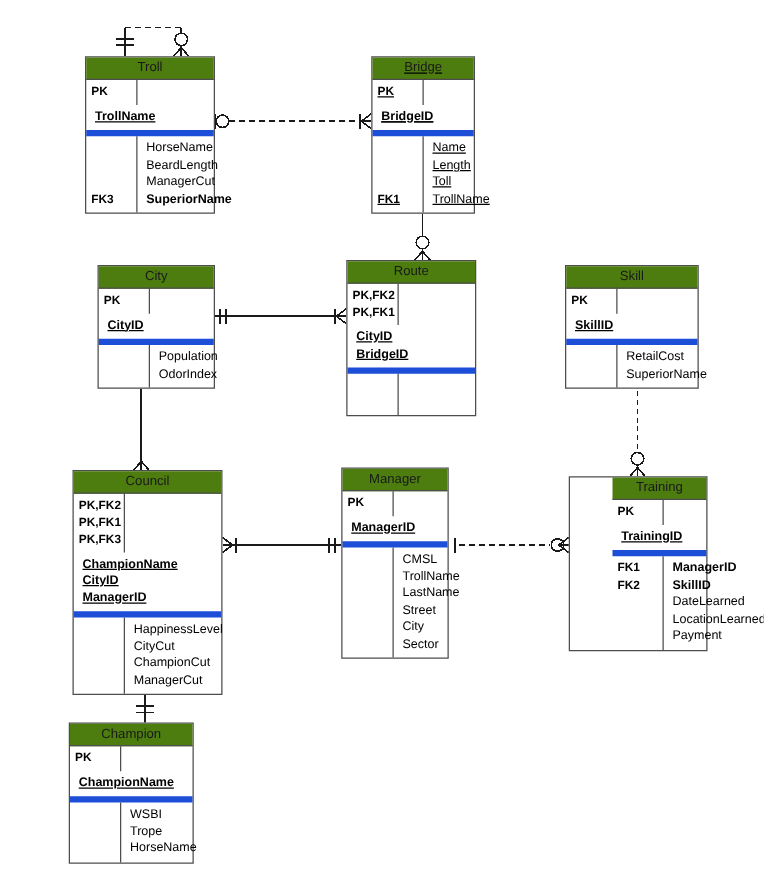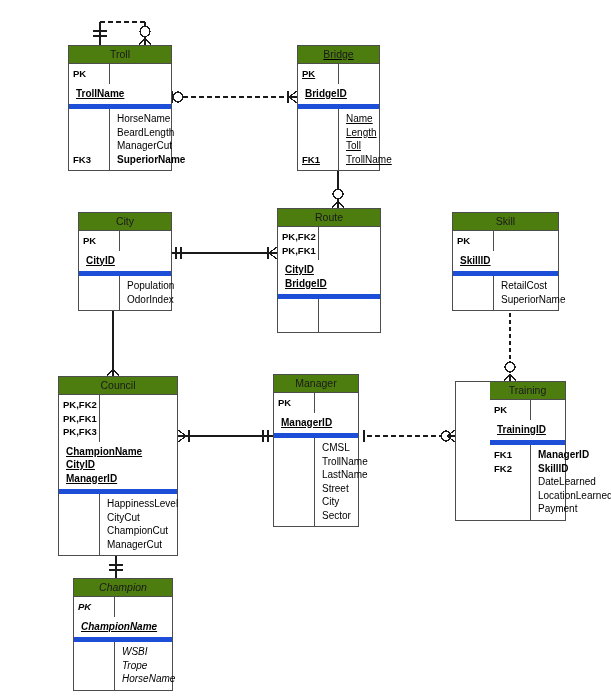--- a/index.html
+++ b/index.html
@@ -353,21 +353,21 @@
       <div class="col-attr">
         <div class="row fkname">ManagerID</div>
         <div class="row fkname">SkillID</div>
         <div class="row plain">DateLearned</div>
         <div class="row plain">LocationLearned</div>
         <div class="row plain">Payment</div>
       </div>
     </div>
   </div>
 
-  <div class="entity" id="ent-champion" style="left:73px;top:578px;width:100px;font-style:italic;">
+  <div class="entity" id="ent-champion" style="left:55px;top:578px;width:100px;">
     <div class="ent-title">Champion</div>
     <div class="ent-section sec-key">
       <div class="col-key">
         <div class="row kf">PK</div>
       </div>
       <div class="col-attr">
         <div class="row pkname">ChampionName</div>
       </div>
     </div>
     <div class="ent-section">

